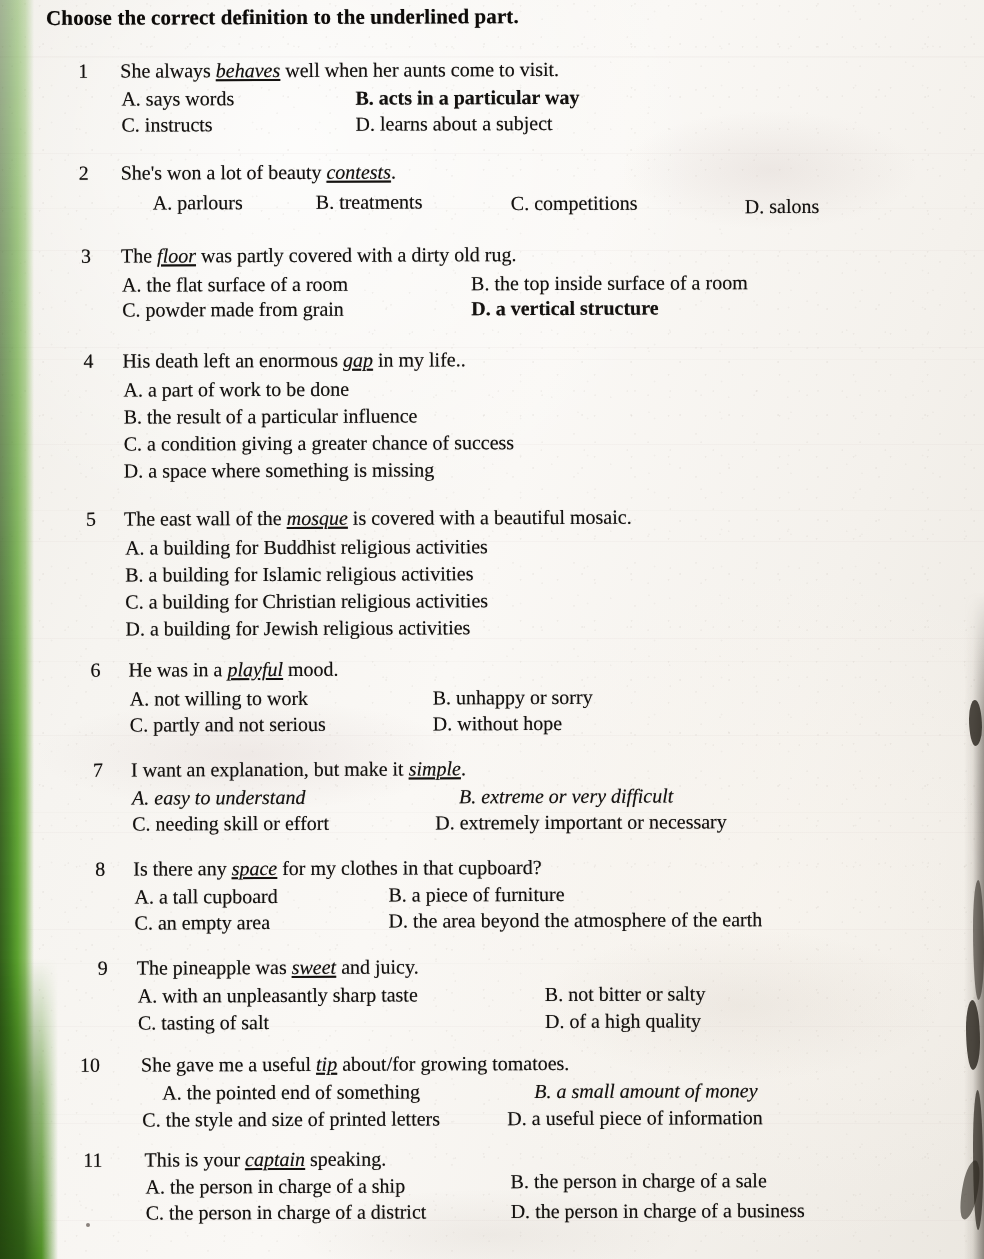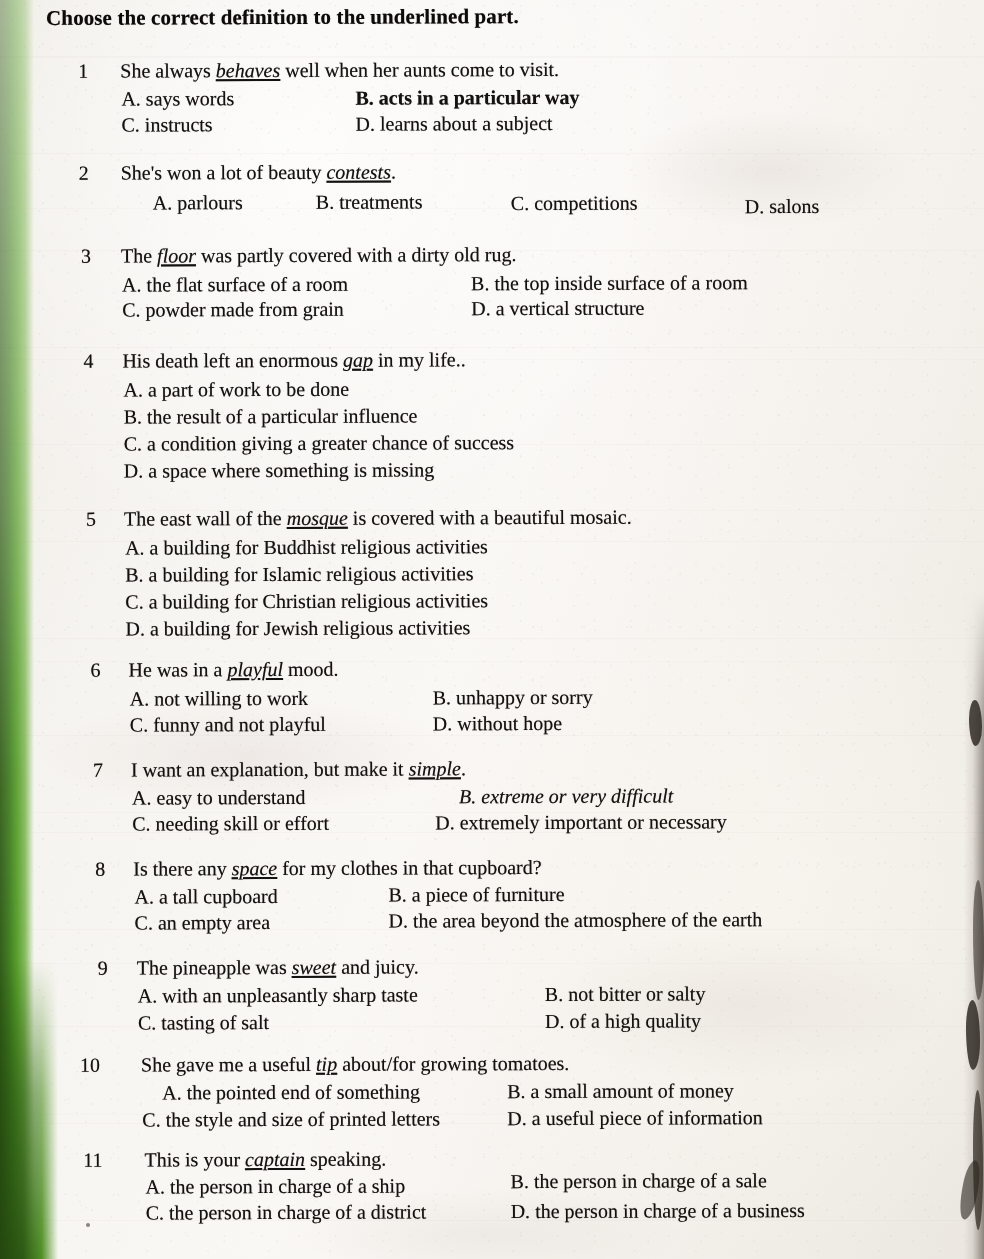--- a/index.html
+++ b/index.html
@@ -200,21 +200,21 @@
       <div class="opt" style="left:510px; top:32px;"><span>C.</span> <span>competitions</span></div>
       <div class="opt" style="left:744px; top:36px;"><span>D.</span> <span>salons</span></div>
     </div>
 
     <div class="question" style="top:243px;">
       <div class="q-num" style="left:50px; top:0;">3</div>
       <div class="q-stem" style="left:120px; top:0;"><span>The </span><span class="target">floor</span><span> was partly covered with a dirty old rug.</span></div>
       <div class="opt" style="left:121px; top:29px;"><span>A.</span> <span>the flat surface of a room</span></div>
       <div class="opt" style="left:470px; top:29px;"><span>B.</span> <span>the top inside surface of a room</span></div>
       <div class="opt" style="left:121px; top:54px;"><span>C.</span> <span>powder made from grain</span></div>
-      <div class="opt" style="left:470px; top:54px;"><span>D.</span> <span>a vertical structure</span></div>
+      <div class="opt" style="left:470px; top:54px;font-weight:bold;"><span>D.</span> <span>a vertical structure</span></div>
     </div>
 
     <div class="question" style="top:348px;">
       <div class="q-num" style="left:52px; top:0;">4</div>
       <div class="q-stem" style="left:121px; top:0;"><span>His death left an enormous </span><span class="target">gap</span><span> in my life..</span></div>
       <div class="opt" style="left:122px; top:29px;"><span>A.</span> <span>a part of work to be done</span></div>
       <div class="opt" style="left:122px; top:56px;"><span>B.</span> <span>the result of a particular influence</span></div>
       <div class="opt" style="left:122px; top:83px;"><span>C.</span> <span>a condition giving a greater chance of success</span></div>
       <div class="opt" style="left:122px; top:110px;"><span>D.</span> <span>a space where something is missing</span></div>
     </div>
@@ -226,28 +226,28 @@
       <div class="opt" style="left:123px; top:56px;"><span>B.</span> <span>a building for Islamic religious activities</span></div>
       <div class="opt" style="left:123px; top:83px;"><span>C.</span> <span>a building for Christian religious activities</span></div>
       <div class="opt" style="left:123px; top:110px;"><span>D.</span> <span>a building for Jewish religious activities</span></div>
     </div>
 
     <div class="question" style="top:657px;">
       <div class="q-num" style="left:58px; top:0;">6</div>
       <div class="q-stem" style="left:126px; top:0;"><span>He was in a </span><span class="target">playful</span><span> mood.</span></div>
       <div class="opt" style="left:127px; top:29px;"><span>A.</span> <span>not willing to work</span></div>
       <div class="opt" style="left:430px; top:29px;"><span>B.</span> <span>unhappy or sorry</span></div>
-      <div class="opt" style="left:127px; top:55px;"><span>C.</span> <span>funny and not playful</span></div>
+      <div class="opt" style="left:127px; top:55px;"><span>C.</span> <span>partly and not serious</span></div>
       <div class="opt" style="left:430px; top:55px;"><span>D.</span> <span>without hope</span></div>
     </div>
 
     <div class="question" style="top:757px;">
       <div class="q-num" style="left:60px; top:0;">7</div>
       <div class="q-stem" style="left:128px; top:0;"><span>I want an explanation, but make it </span><span class="target">simple</span><span>.</span></div>
-      <div class="opt" style="left:129px; top:28px;"><span>A.</span> <span>easy to understand</span></div>
+      <div class="opt" style="left:129px; top:28px;font-style:italic;"><span>A.</span> <span>easy to understand</span></div>
       <div class="opt" style="left:456px; top:28px;font-style:italic;"><span>B.</span> <span>extreme or very difficult</span></div>
       <div class="opt" style="left:129px; top:54px;"><span>C.</span> <span>needing skill or effort</span></div>
       <div class="opt" style="left:432px; top:54px;"><span>D.</span> <span>extremely important or necessary</span></div>
     </div>
 
     <div class="question" style="top:856px;">
       <div class="q-num" style="left:62px; top:0;">8</div>
       <div class="q-stem" style="left:130px; top:0;"><span>Is there any </span><span class="target">space</span><span> for my clothes in that cupboard?</span></div>
       <div class="opt" style="left:131px; top:28px;"><span>A.</span> <span>a tall cupboard</span></div>
       <div class="opt" style="left:385px; top:27px;"><span>B.</span> <span>a piece of furniture</span></div>
@@ -261,21 +261,21 @@
       <div class="opt" style="left:134px; top:28px;"><span>A.</span> <span>with an unpleasantly sharp taste</span></div>
       <div class="opt" style="left:541px; top:28px;"><span>B.</span> <span>not bitter or salty</span></div>
       <div class="opt" style="left:134px; top:55px;"><span>C.</span> <span>tasting of salt</span></div>
       <div class="opt" style="left:541px; top:55px;"><span>D.</span> <span>of a high quality</span></div>
     </div>
 
     <div class="question" style="top:1052px;">
       <div class="q-num" style="left:56px; top:0;">10</div>
       <div class="q-stem" style="left:137px; top:0;"><span>She gave me a useful </span><span class="target">tip</span><span> about/for growing tomatoes.</span></div>
       <div class="opt" style="left:138px; top:28px;margin-left:20px;"><span>A.</span> <span>the pointed end of something</span></div>
-      <div class="opt" style="left:503px; top:28px;"><span>B.</span> <span>a small amount of money</span></div>
+      <div class="opt" style="left:530px; top:28px;font-style:italic;"><span>B.</span> <span>a small amount of money</span></div>
       <div class="opt" style="left:138px; top:55px;"><span>C.</span> <span>the style and size of printed letters</span></div>
       <div class="opt" style="left:503px; top:55px;text-align:center;"><span>D.</span> <span>a useful piece of information</span></div>
     </div>
 
     <div class="question" style="top:1147px;">
       <div class="q-num" style="left:58px; top:0;">11</div>
       <div class="q-stem" style="left:140px; top:0;"><span>This is your </span><span class="target">captain</span><span> speaking.</span></div>
       <div class="opt" style="left:141px; top:27px;"><span>A.</span> <span>the person in charge of a ship</span></div>
       <div class="opt" style="left:506px; top:23px;"><span>B.</span> <span>the person in charge of a sale</span></div>
       <div class="opt" style="left:141px; top:53px;"><span>C.</span> <span>the person in charge of a district</span></div>

